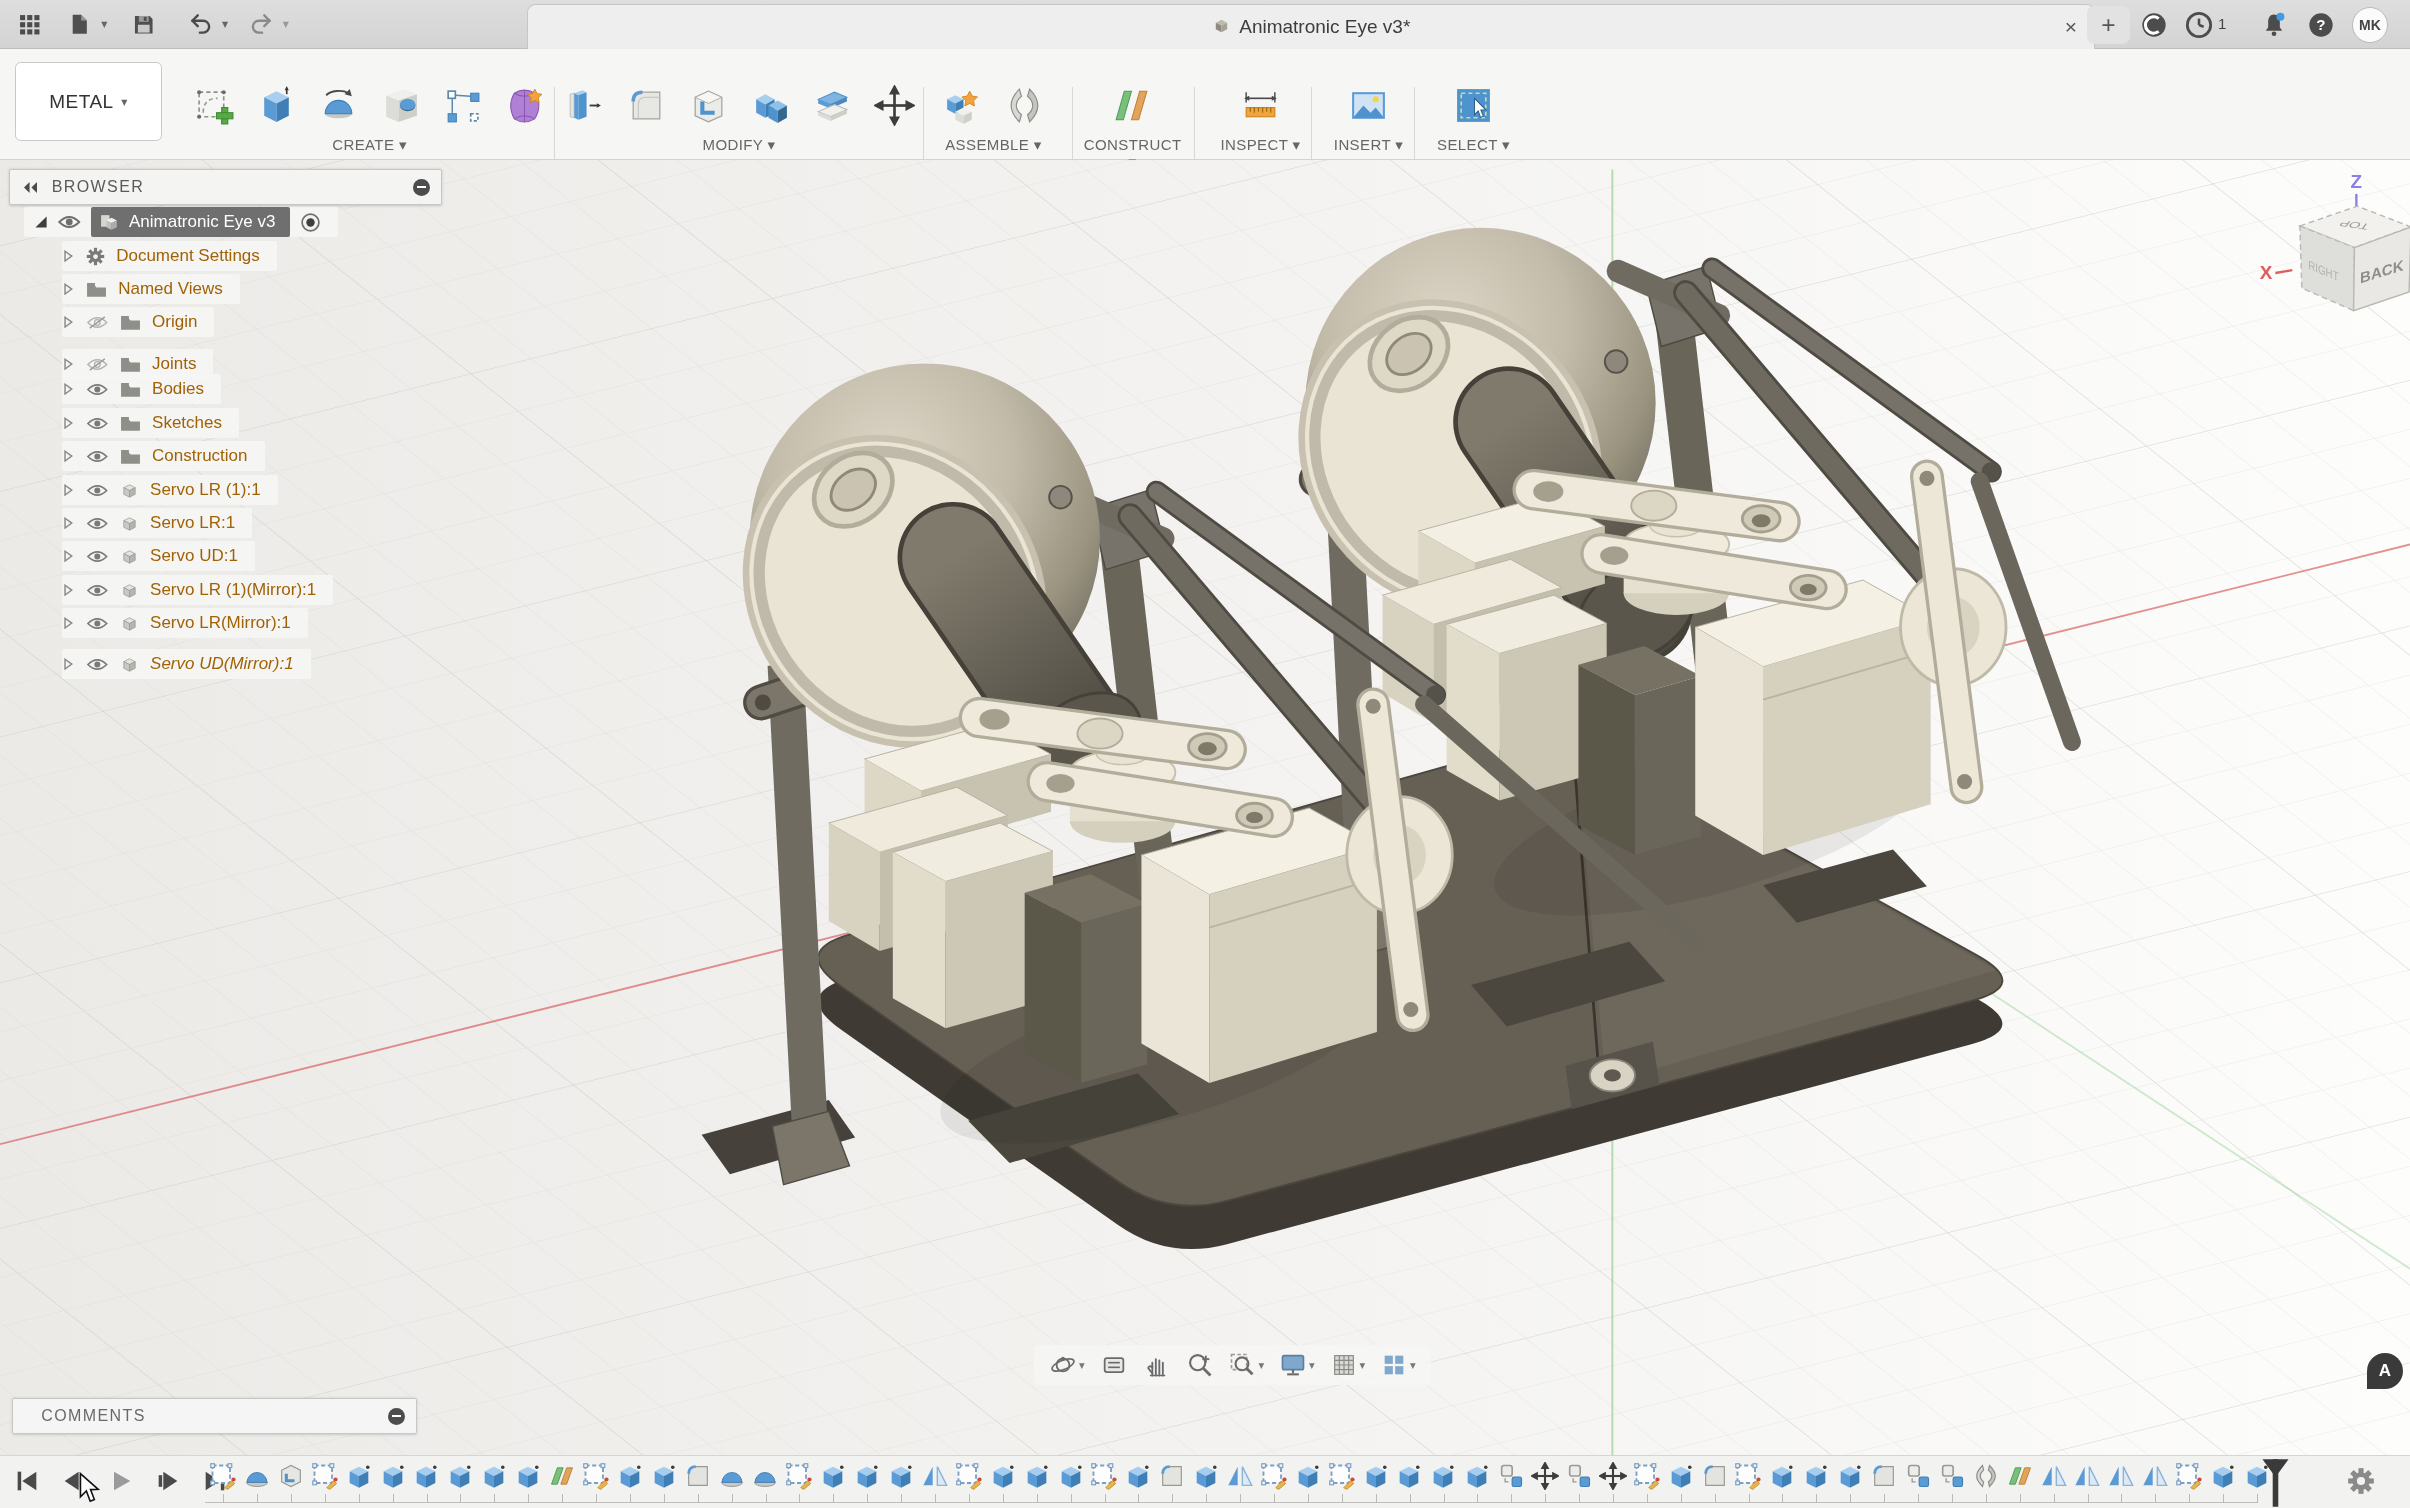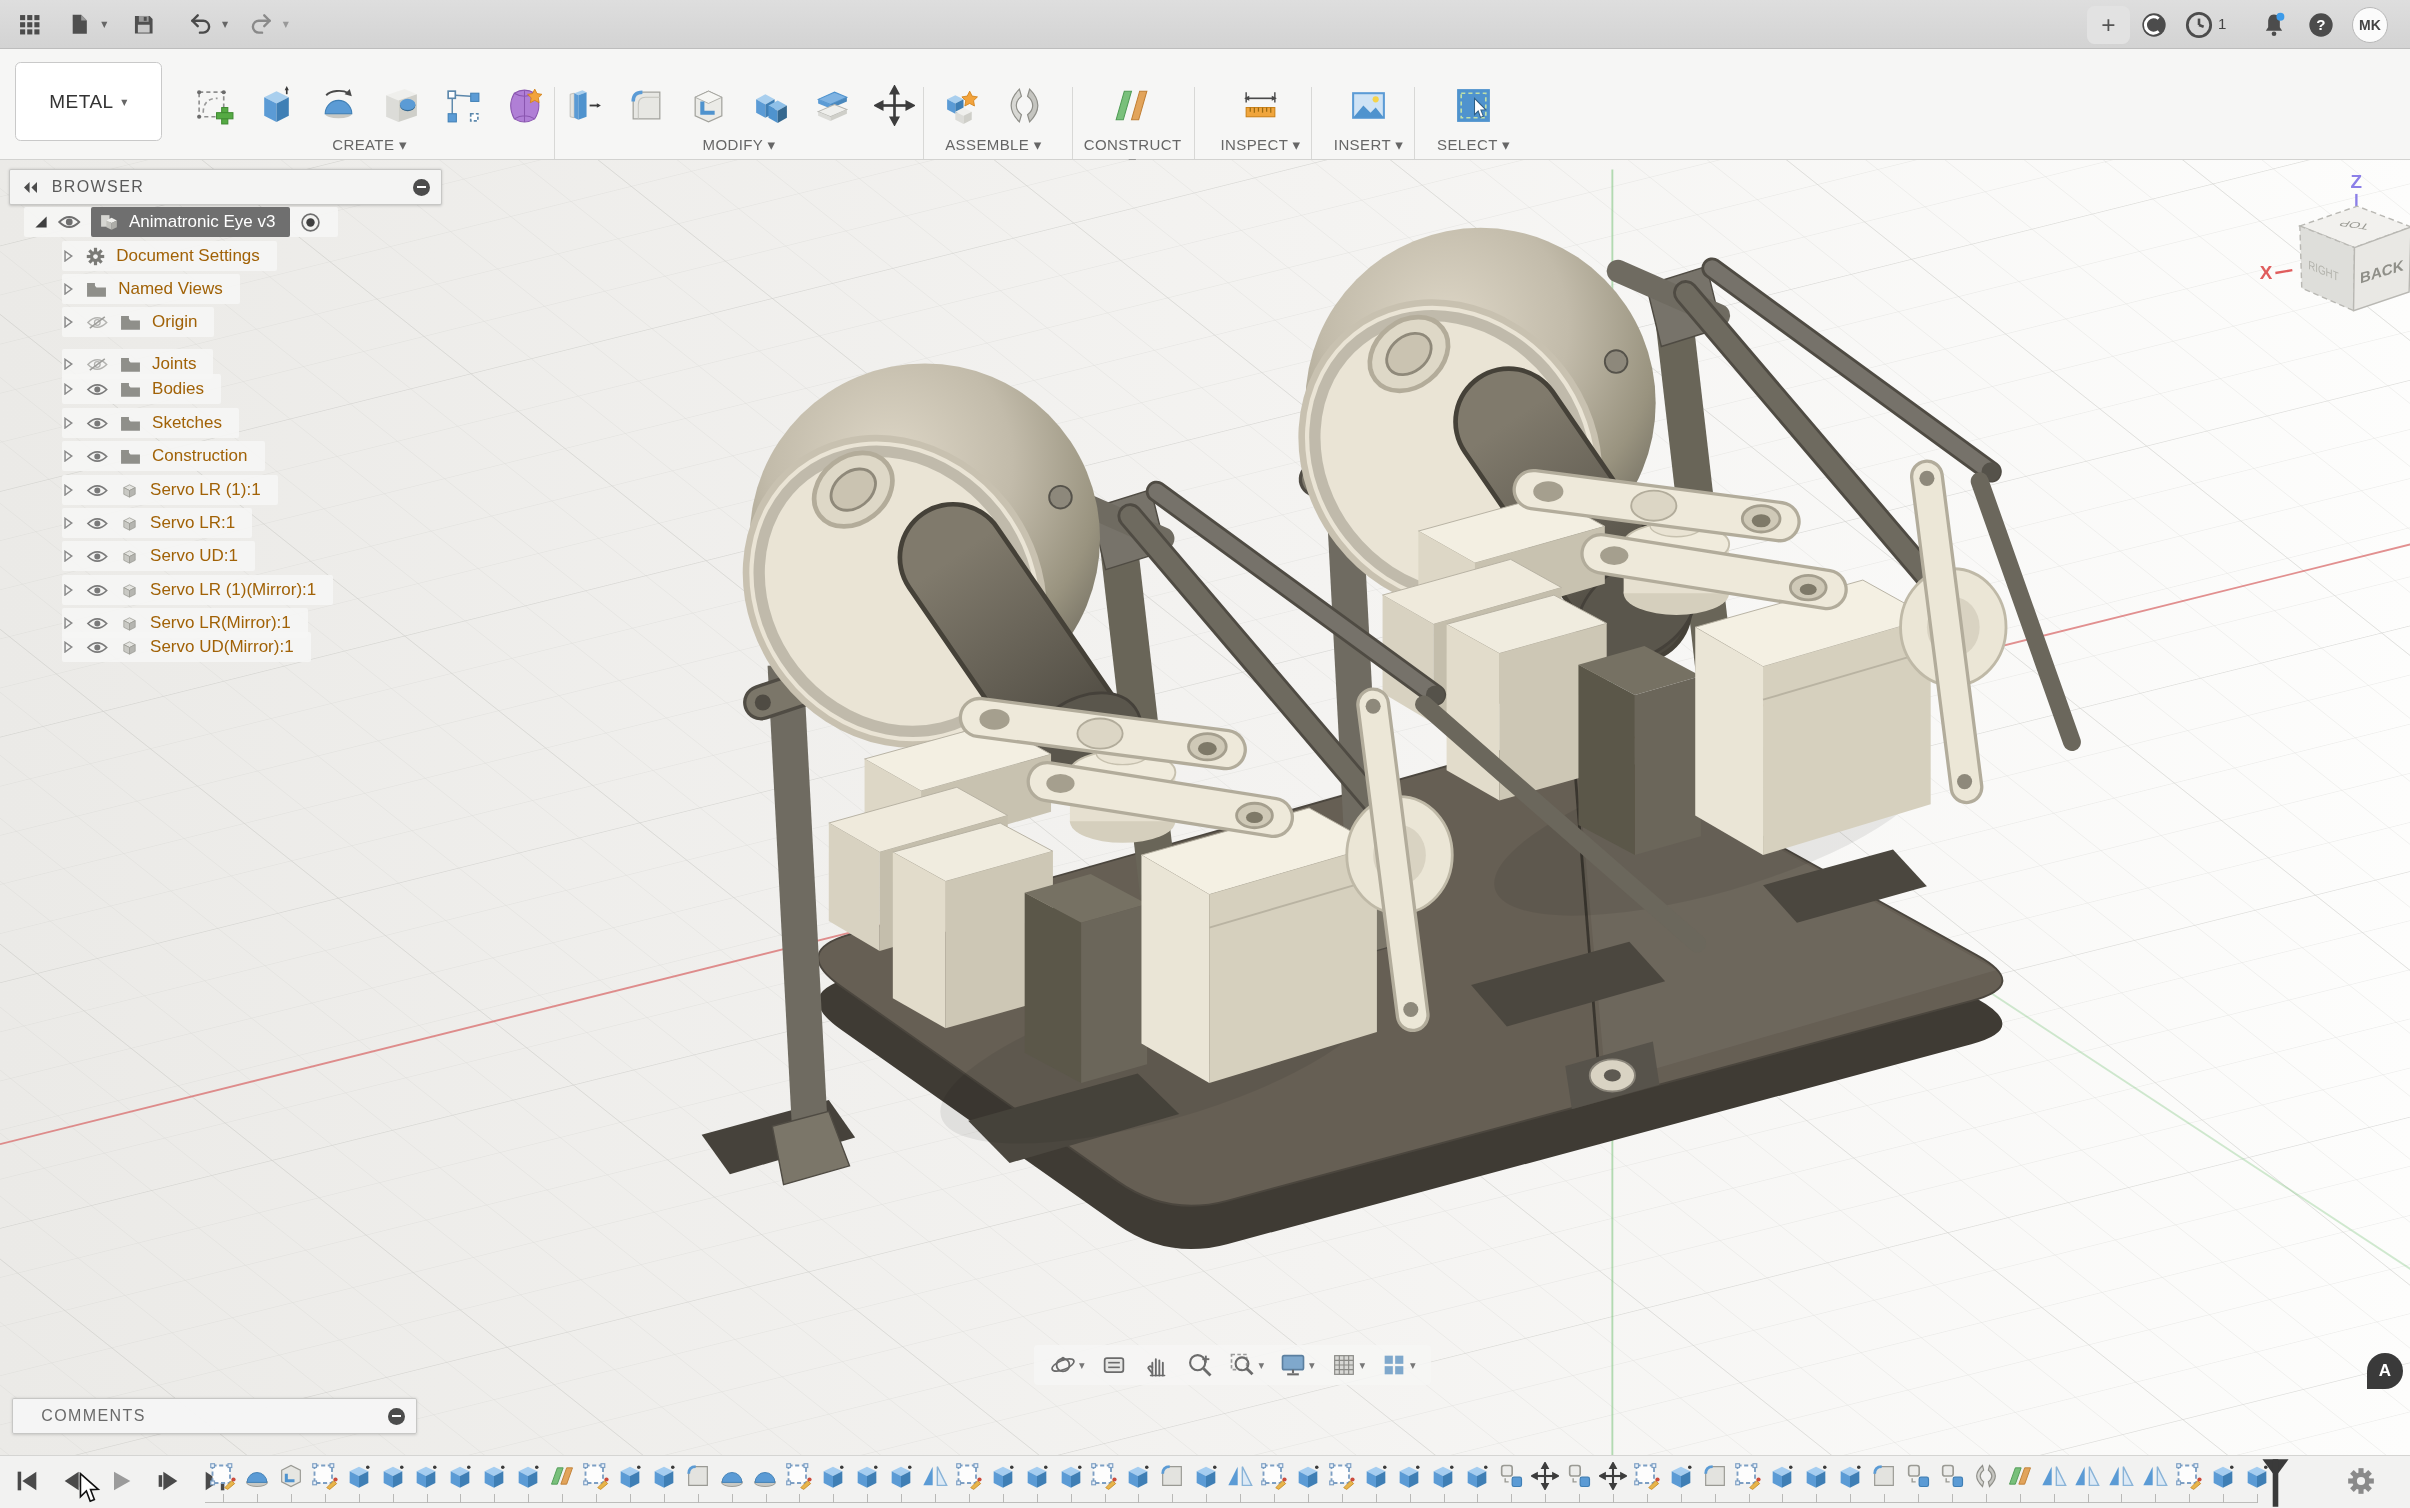--- a/index.html
+++ b/index.html
@@ -119,20 +119,31 @@
     <span class="caret">▾</span>
     <span class="qbtn" style="margin-left:11.3px;opacity:.55">
       <svg width="26" height="26" viewBox="0 0 24 24" fill="none" stroke="#4a4a4a" stroke-width="2.2" stroke-linecap="round" stroke-linejoin="round">
           <polyline points="15,4 20,9 15,14"></polyline>
           <path d="M20 9 H10 a5.5 5.5 0 0 0 0 11 H13"></path>
         </svg>
     </span>
     <span class="caret" style="opacity:.55">▾</span>
   </div>
 
+  <div id="doc-tab">
+    <span>
+      <svg width="19" height="19" viewBox="0 0 20 20">
+          <polygon points="4,7 10,4 16,7 10,10" fill="#bdb9ae"></polygon>
+          <polygon points="4,7 10,10 10,17 4,14" fill="#8f8b80"></polygon>
+          <polygon points="10,10 16,7 16,14 10,17" fill="#a6a296"></polygon>
+        </svg>
+    </span>
+    <span class="title">Animatronic Eye v3*</span>
+    <span id="tab-close">×</span>
+  </div>
 
   <div id="plus-btn">+</div>
 
   <span class="topicon" style="left:2136px">
     <svg width="28" height="28" viewBox="0 0 24 24">
         <circle cx="12" cy="12" r="10" fill="#4c4c4c"></circle>
         <path d="M16 6.5 A7 7 0 1 0 16 17.5" fill="none" stroke="#fff" stroke-width="2.6"></path>
       </svg>
   </span>
   <span class="topicon" style="left:2181px">
@@ -782,21 +793,21 @@
         </span>
         <span class="slot">
           <svg viewBox="0 0 20 20" width="19" height="19">
             <polygon points="4,7 10,4 16,7 10,10" fill="#e4e4e0" stroke="#9a9a94" stroke-width="0.8"></polygon>
             <polygon points="4,7 10,10 10,17 4,14" fill="#c9c9c4" stroke="#9a9a94" stroke-width="0.8"></polygon>
             <polygon points="10,10 16,7 16,14 10,17" fill="#b5b5b0" stroke="#9a9a94" stroke-width="0.8"></polygon>
           </svg>
         </span>
         <span class="tlabel">Servo LR(Mirror):1</span>
       </div>
-      <div class="trow" style="left: 53px; top: 463px; gap: 11.3px;">
+      <div class="trow" style="left: 53px; top: 480px; gap: 11.3px; font-style: italic;">
         <svg width="12.2" height="12.2" viewBox="0 0 10 10">
           <path d="M2.5 1 L8 5 L2.5 9 Z" fill="none" stroke="#8a8a8a" stroke-width="1.2"></path>
         </svg>
         <span class="slot">
           <svg viewBox="0 0 24 16" width="22.6" height="15">
             <path d="M2 8 Q12 -2 22 8 Q12 18 2 8 Z" fill="none" stroke="#7a7a7a" stroke-width="1.8"></path>
             <circle cx="12" cy="8" r="3.2" fill="#7a7a7a"></circle>
           </svg>
         </span>
         <span class="slot">

